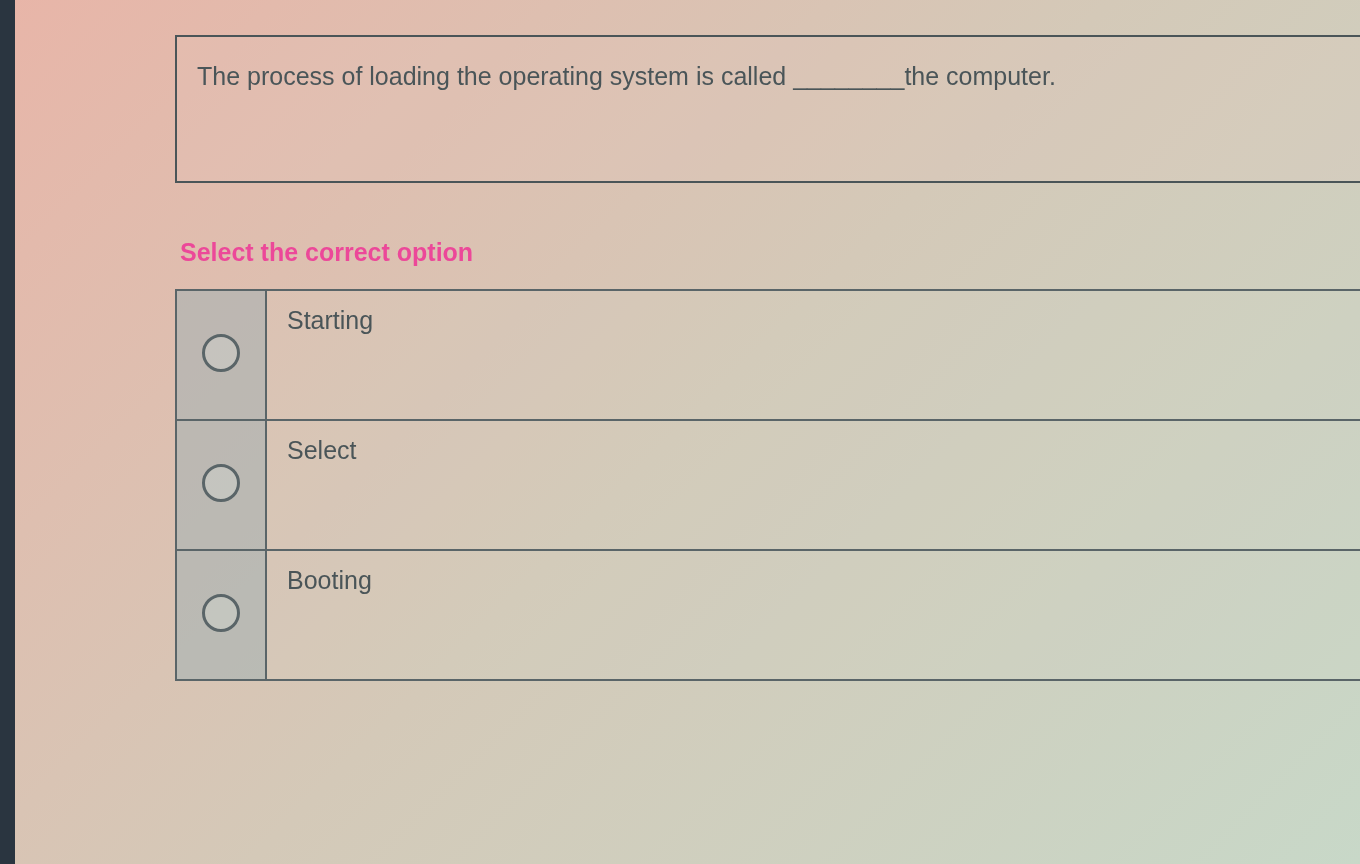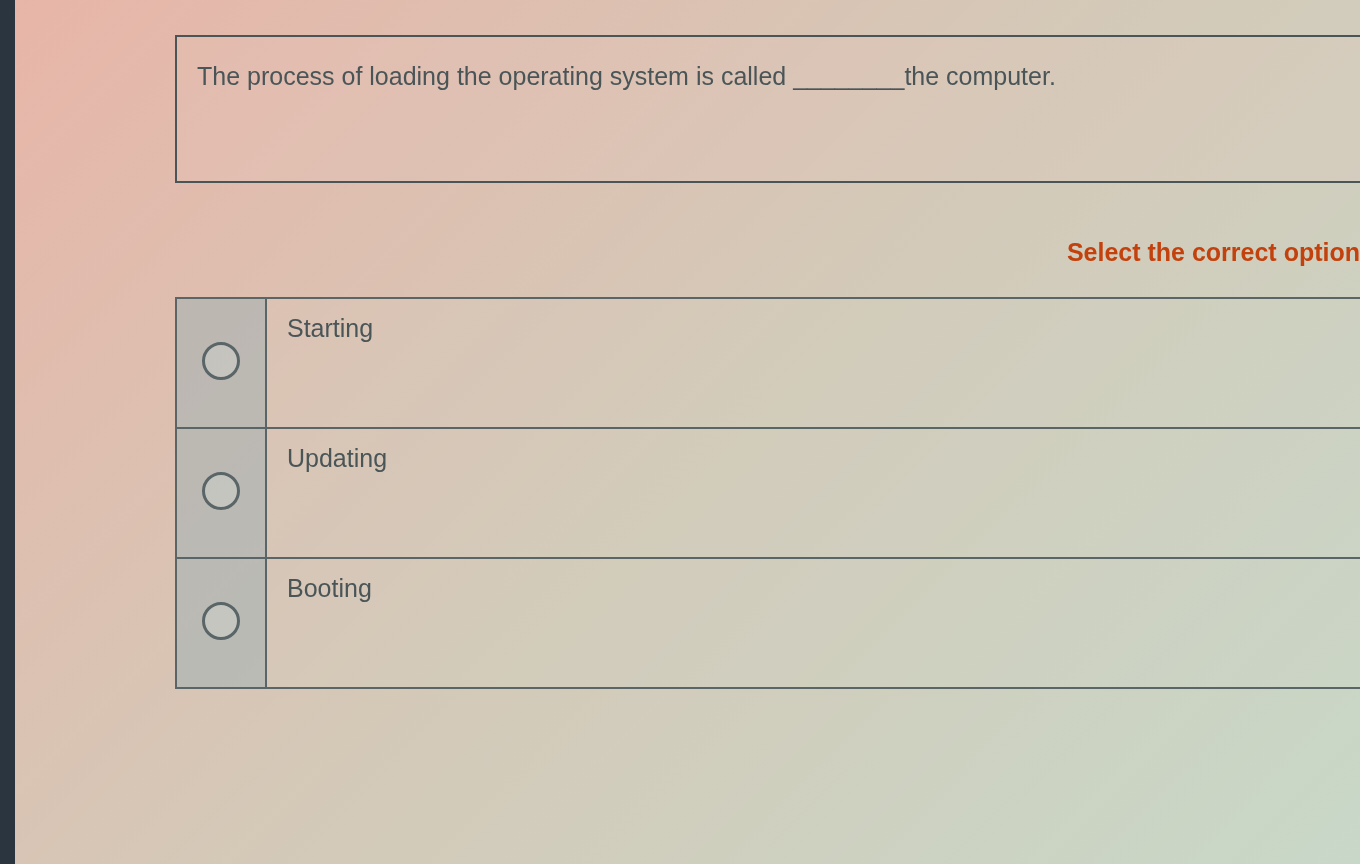--- a/index.html
+++ b/index.html
@@ -36,24 +36,23 @@
       margin-top: 15px;
     }
     .question-text {
       font-size: 25px;
       color: #4a5558;
       font-weight: 400;
     }
     .instruction {
       font-size: 25px;
       font-weight: bold;
-      color: #c2410c;
-      margin-bottom: 30px;
+      color: #ec4899;
+      margin-bottom: 22px;
       margin-left: 5px;
-      text-align: right;
     }
     .options-table {
       width: 100%;
       border-collapse: collapse;
       border: 2px solid #5a6568;
       border-right: none;
       padding-left: 7px;
     }
     .option-row {
       border-bottom: 2px solid #5a6568;
@@ -101,21 +100,21 @@
         <tr class="option-row">
       <td class="radio-cell">
         <span class="radio-circle"></span>
       </td>
       <td class="label-cell">Starting</td>
     </tr>
     <tr class="option-row">
       <td class="radio-cell">
         <span class="radio-circle"></span>
       </td>
-      <td class="label-cell">Updating</td>
+      <td class="label-cell">Select</td>
     </tr>
     <tr class="option-row">
       <td class="radio-cell">
         <span class="radio-circle"></span>
       </td>
       <td class="label-cell">Booting</td>
     </tr>
   </tbody>
     </table>
 

